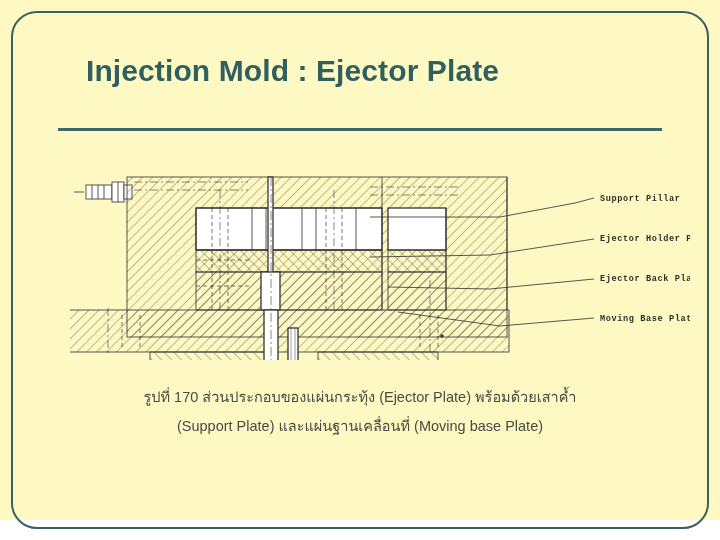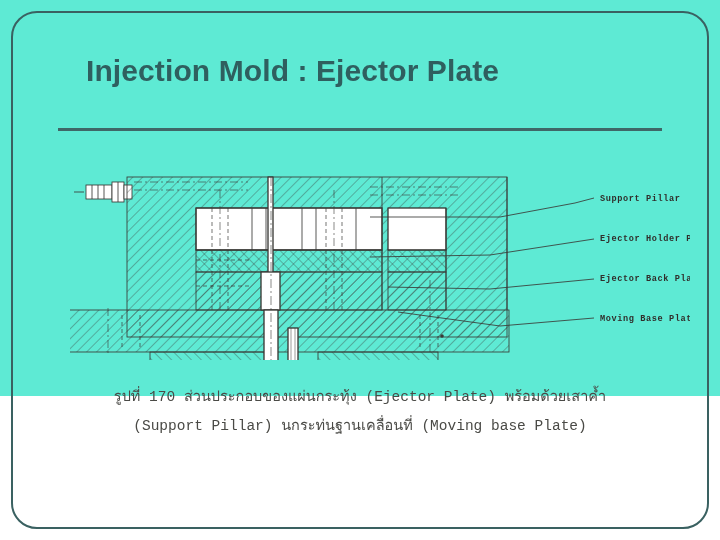--- a/index.html
+++ b/index.html
@@ -9,22 +9,22 @@
   }
   body {
     width: 720px;
     height: 540px;
     overflow: hidden;
     font-family: "Liberation Sans", sans-serif;
   }
   #slide {
     position: relative;
     width: 720px;
-    height: 396px;
-    background: #5eead4;
+    height: 520px;
+    background: #fef9c3;
     box-sizing: border-box;
   }
   #slide-frame {
     position: absolute;
     left: 11px;
     top: 11px;
     width: 698px;
     height: 518px;
     border: 2px solid #3a6161;
     border-radius: 26px;
@@ -65,21 +65,21 @@
   #caption {
     position: absolute;
     left: 60px;
     top: 383px;
     width: 600px;
     text-align: center;
     color: #4a4a46;
     font-size: 14.5px;
     line-height: 29px;
   }
-  .cap-line { display: block; white-space: nowrap; font-family: Liberation Mono, monospace; }
+  .cap-line { display: block; white-space: nowrap; }
   .callout-text {
     font-family: "Liberation Mono", monospace;
     font-size: 8.6px;
     font-weight: bold;
     fill: #302e2b;
     letter-spacing: 0.6px;
   }
 </style>
 </head>
 <body>
@@ -220,16 +220,16 @@
           <path d="M 318,127 L 420,129 L 524,119" fill="none" stroke="#3a3a36" stroke-width="0.85"></path>
           <text x="530" y="121" class="callout-text">Ejector Back Plate</text>
           <path d="M 328,152 L 430,166 L 524,158" fill="none" stroke="#3a3a36" stroke-width="0.85"></path>
           <text x="530" y="161" class="callout-text">Moving Base Plate</text>
         </g>
     </svg>
   </div>
 
   <div id="caption">
     <span class="cap-line">รูปที่ 170 ส่วนประกอบของแผ่นกระทุ้ง (Ejector Plate) พร้อมด้วยเสาค้ำ</span>
-    <span class="cap-line">(Support Pillar) นกระท่นฐานเคลื่อนที่ (Moving base Plate)</span>
+    <span class="cap-line">(Support Plate) และแผ่นฐานเคลื่อนที่ (Moving base Plate)</span>
   </div>
 
 </div>
 
 </body></html>

